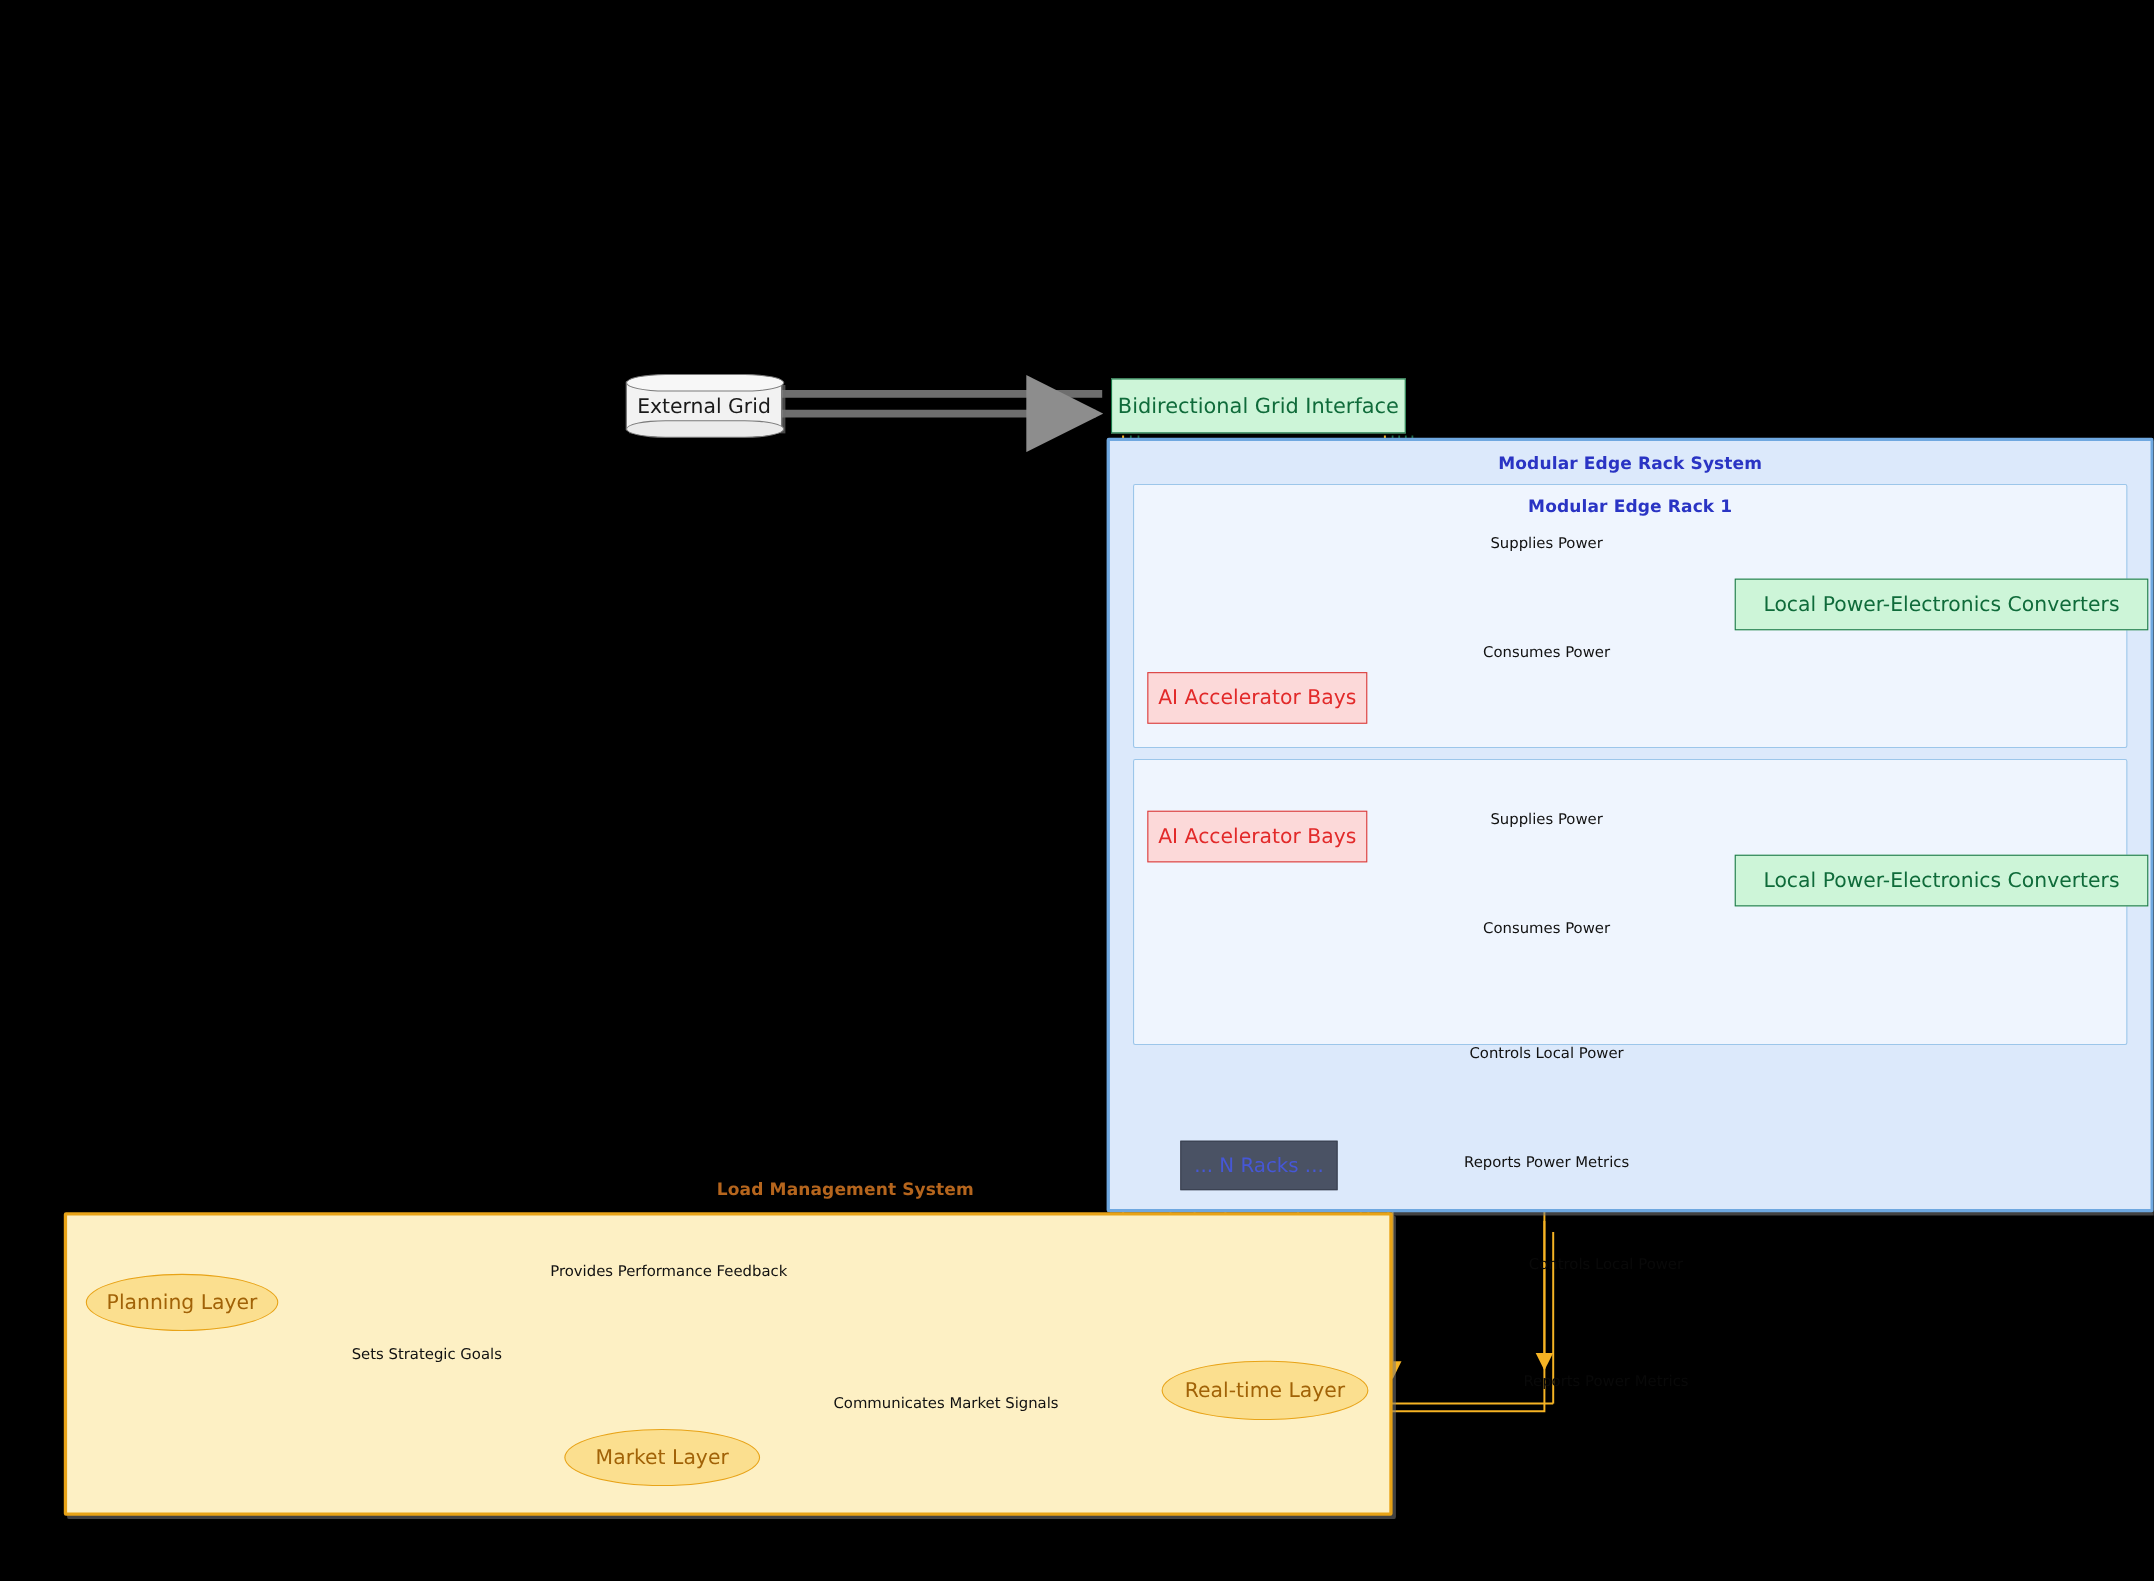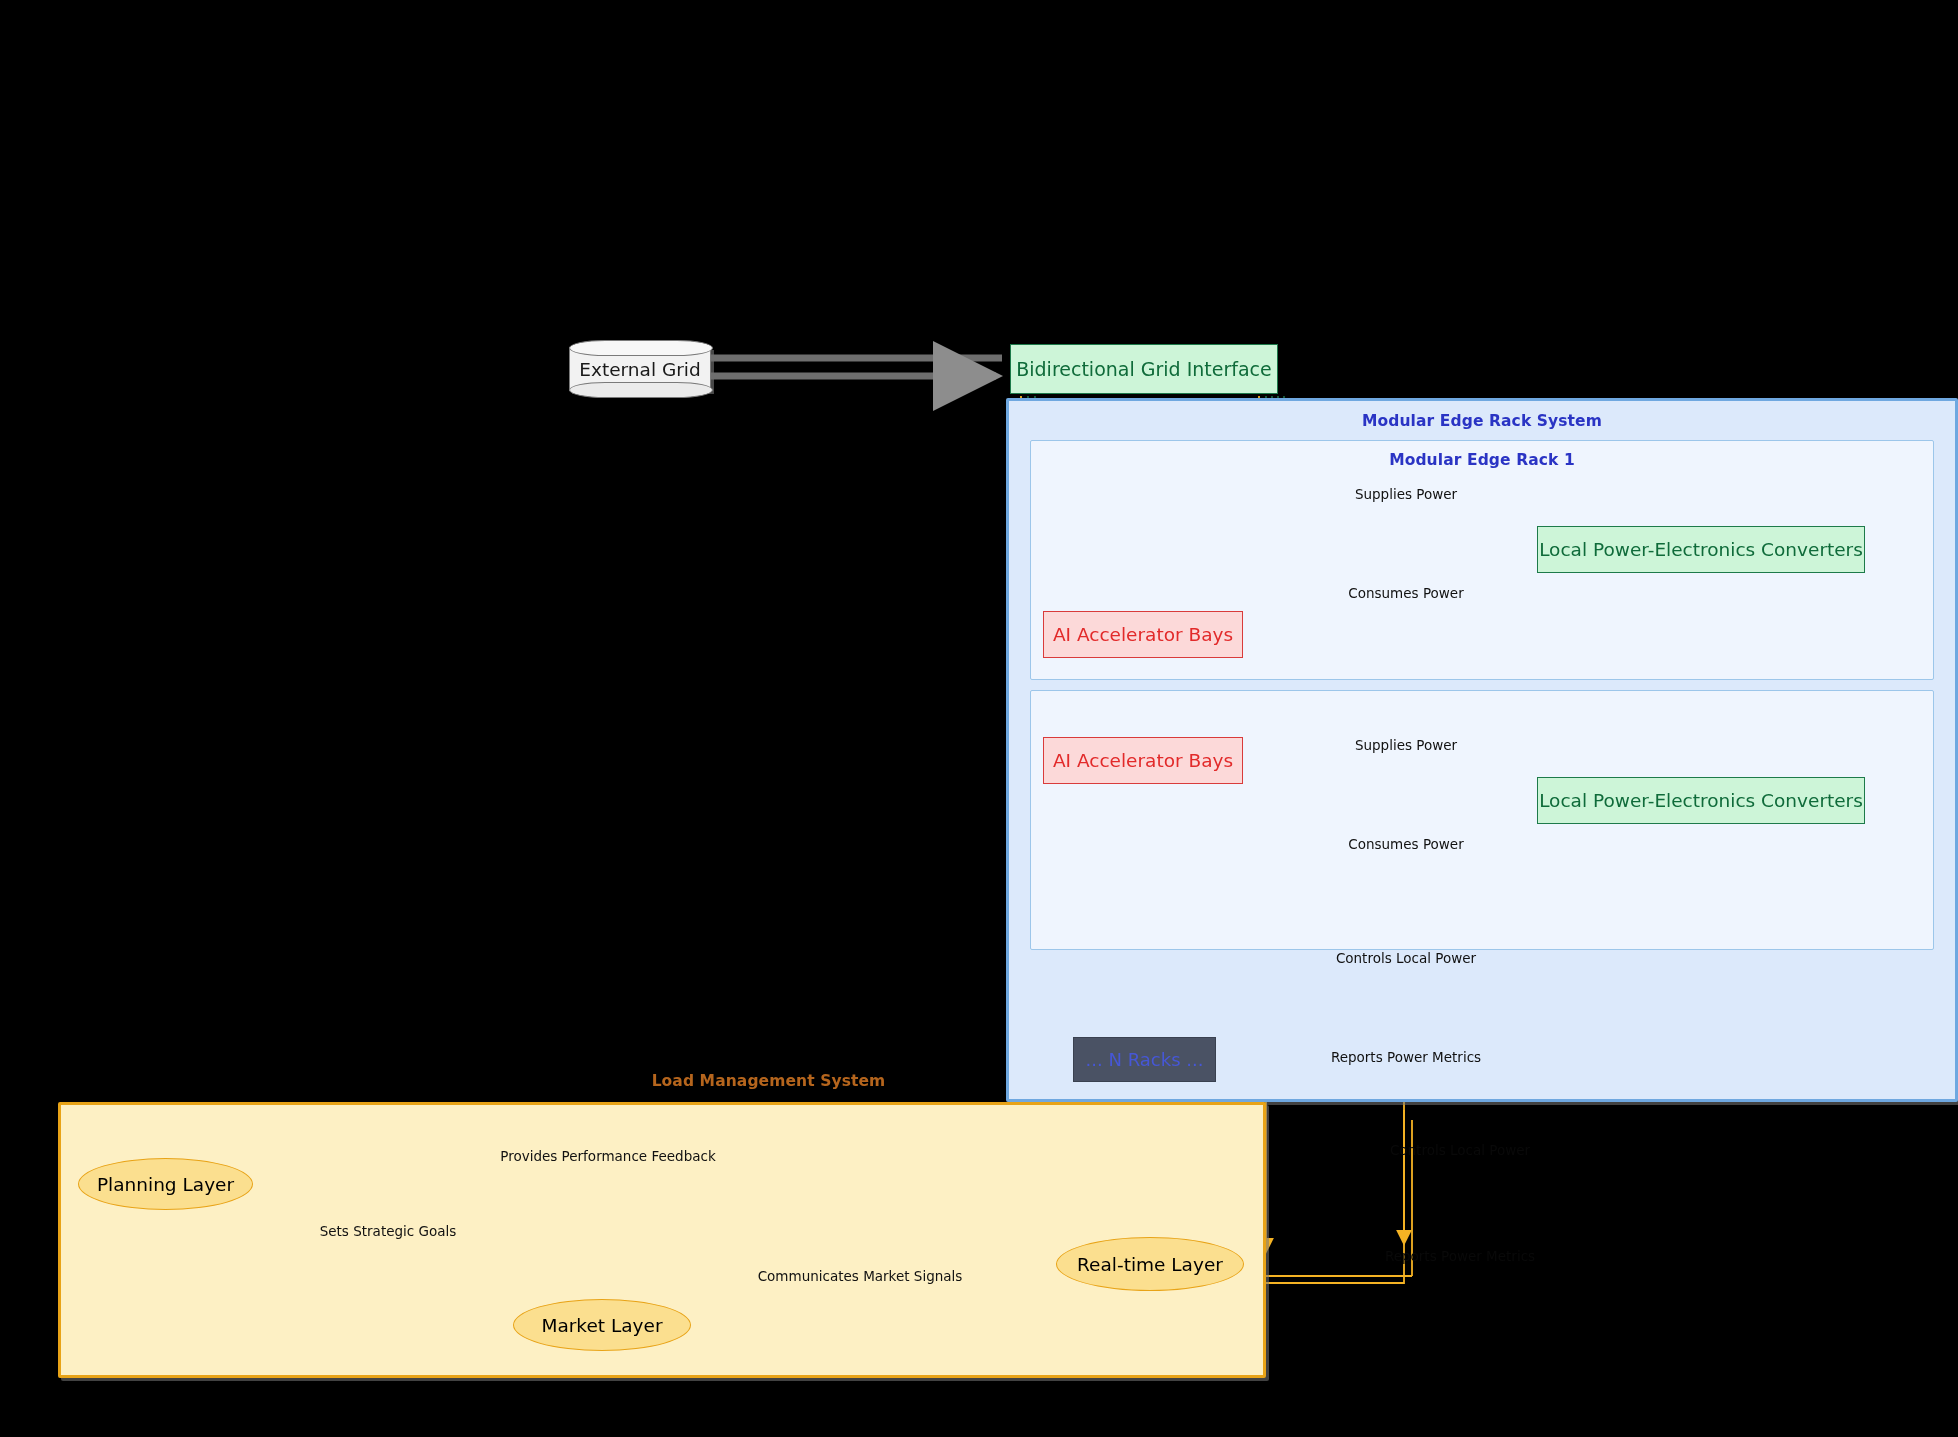--- a/index.html
+++ b/index.html
@@ -33,23 +33,23 @@
   .t-blue{color:#2a34c4;}
   .t-orange{color:#b5651d;}
 
   
   .n-grid-if{
     left:1010px;top:344px;width:268px;height:50px;
     background:#cdf5d8;border:1.6px solid #1d7a4a;
     color:#0f6b3a;font-size:19px;
   }
   .n-conv{
-    width:328px;height:47px;
+    width:376px;height:47px;
     background:#cdf5d8;border:1.6px solid #1d7a4a;
-    color:#0f6b3a;font-size:18.5px;
+    color:#0f6b3a;font-size:18.5px;margin-left:40px;
   }
   .n-conv1{left:1537px;top:526px;}
   .n-conv2{left:1537px;top:777px;}
   .n-ai{
     width:200px;height:47px;
     background:#fcd9d9;border:1.6px solid #d93b3b;
     color:#e22a2a;font-size:18.5px;
   }
   .n-ai1{left:1043px;top:611px;}
   .n-ai2{left:1043px;top:737px;}
@@ -65,21 +65,21 @@
     box-shadow:3px 3px 0 rgba(110,110,110,.65);
     margin-left:33px;
   }
   .cyl-top,.cyl-bot{position:absolute;left:-1.4px;width:142px;height:14px;
     border:1.4px solid #7a7a7a;border-radius:50%/100%;background:#f7f7f7;}
   .cyl-top{top:-8px;}
   .cyl-bot{bottom:-8px;background:#ebebeb;}
 
   .ell{
     border-radius:50%;background:#fbdf8f;border:1.6px solid #e8a317;
-    color:#000000;font-size:18.5px;
+    color:#a16207;font-size:18.5px;
   }
   .n-plan{left:78px;top:1158px;width:175px;height:52px;}
   .n-market{left:513px;top:1299px;width:178px;height:52px;justify-content:center;}
   .n-rt{left:1056px;top:1237px;width:188px;height:54px;}
 
   
   .elabel{position:absolute;font-size:13.5px;color:#111;white-space:nowrap;
           transform:translateX(-50%);pointer-events:none;}
   .elabel.hidden-on-black{color:#090909;}
 </style>

